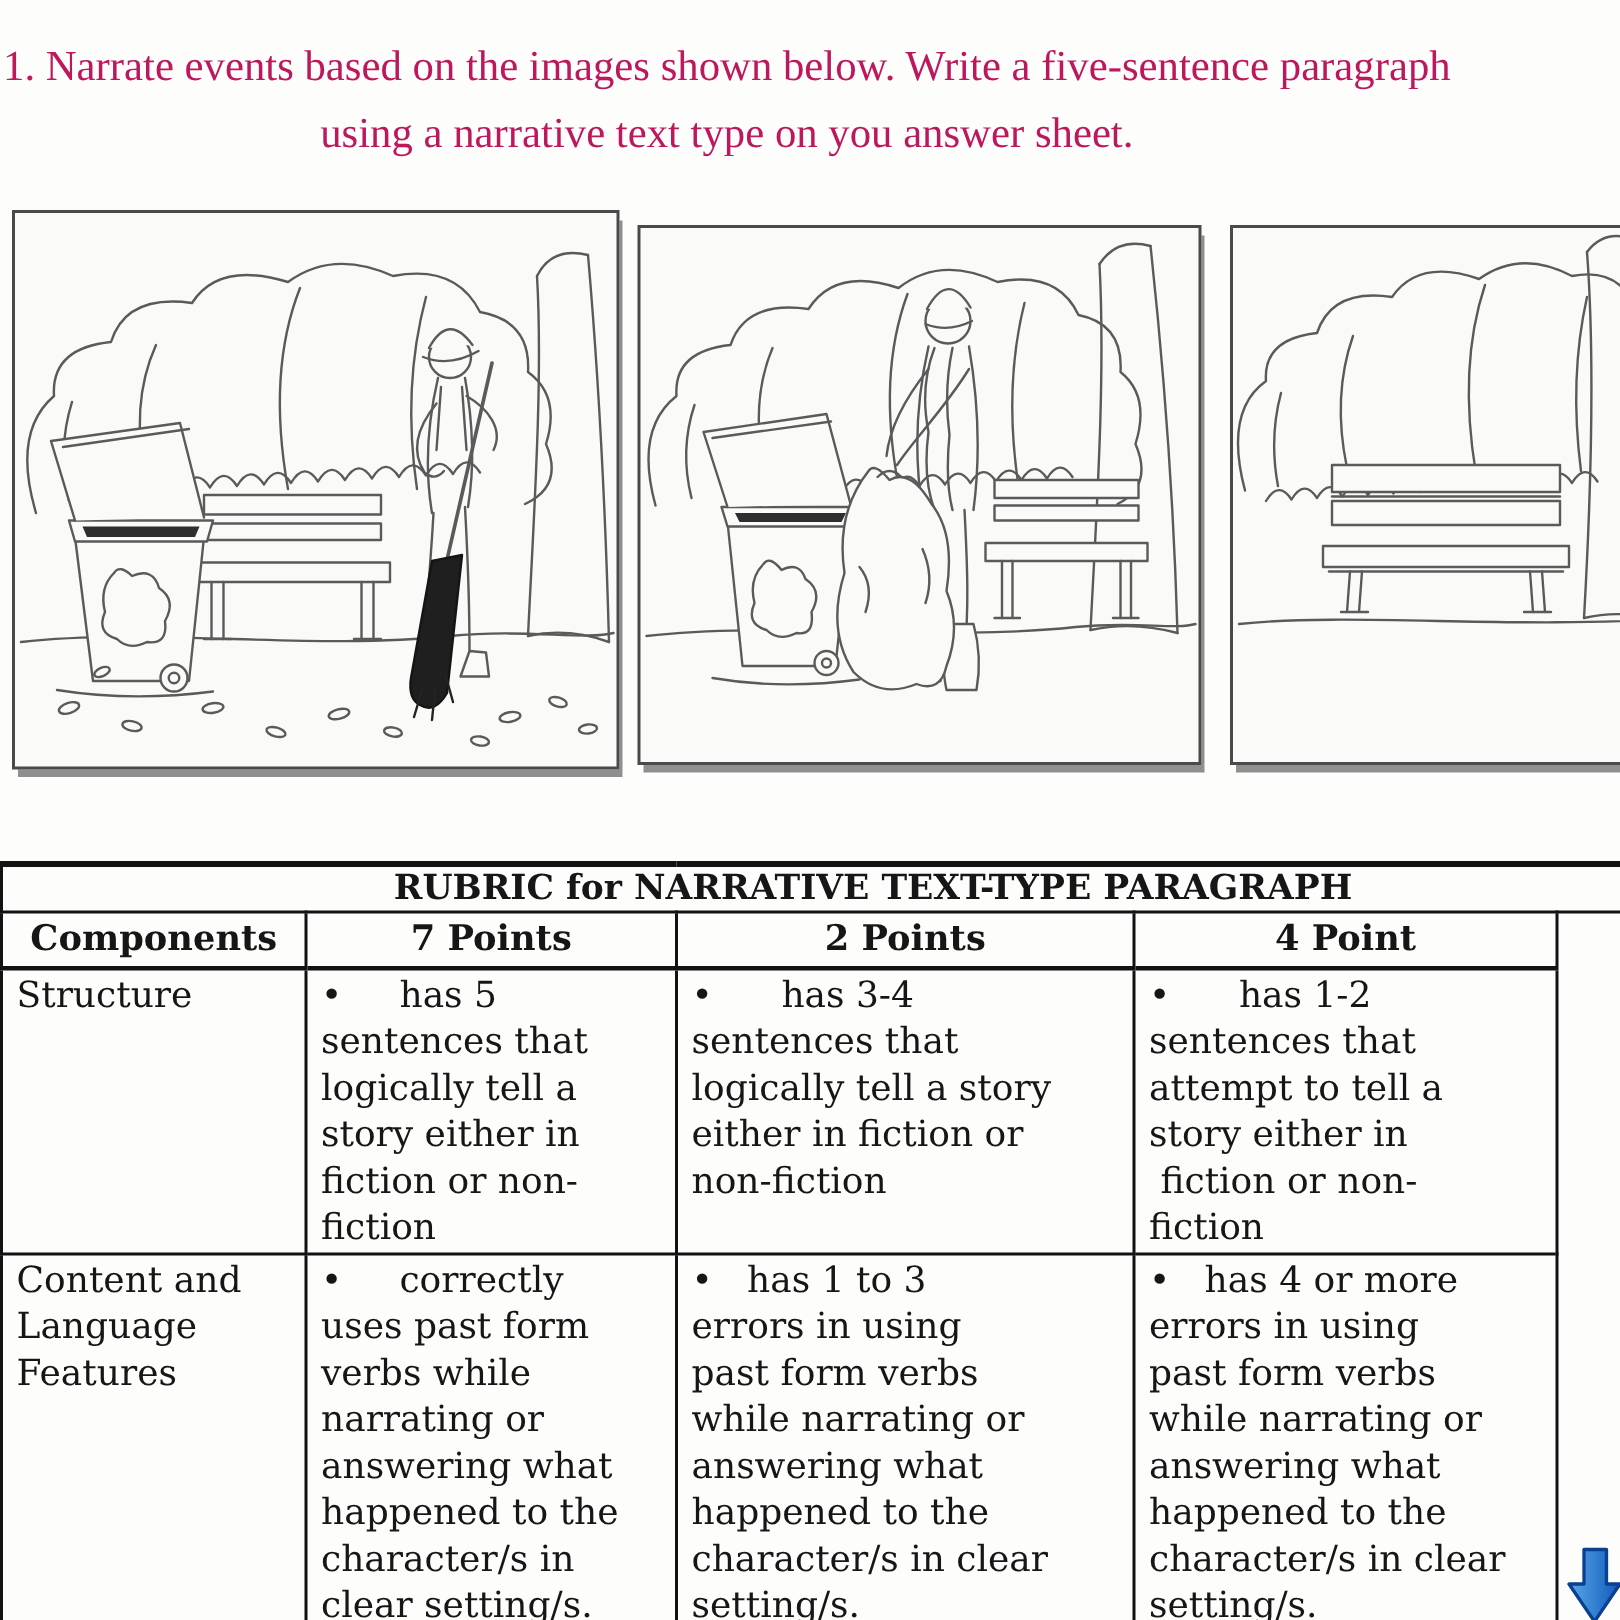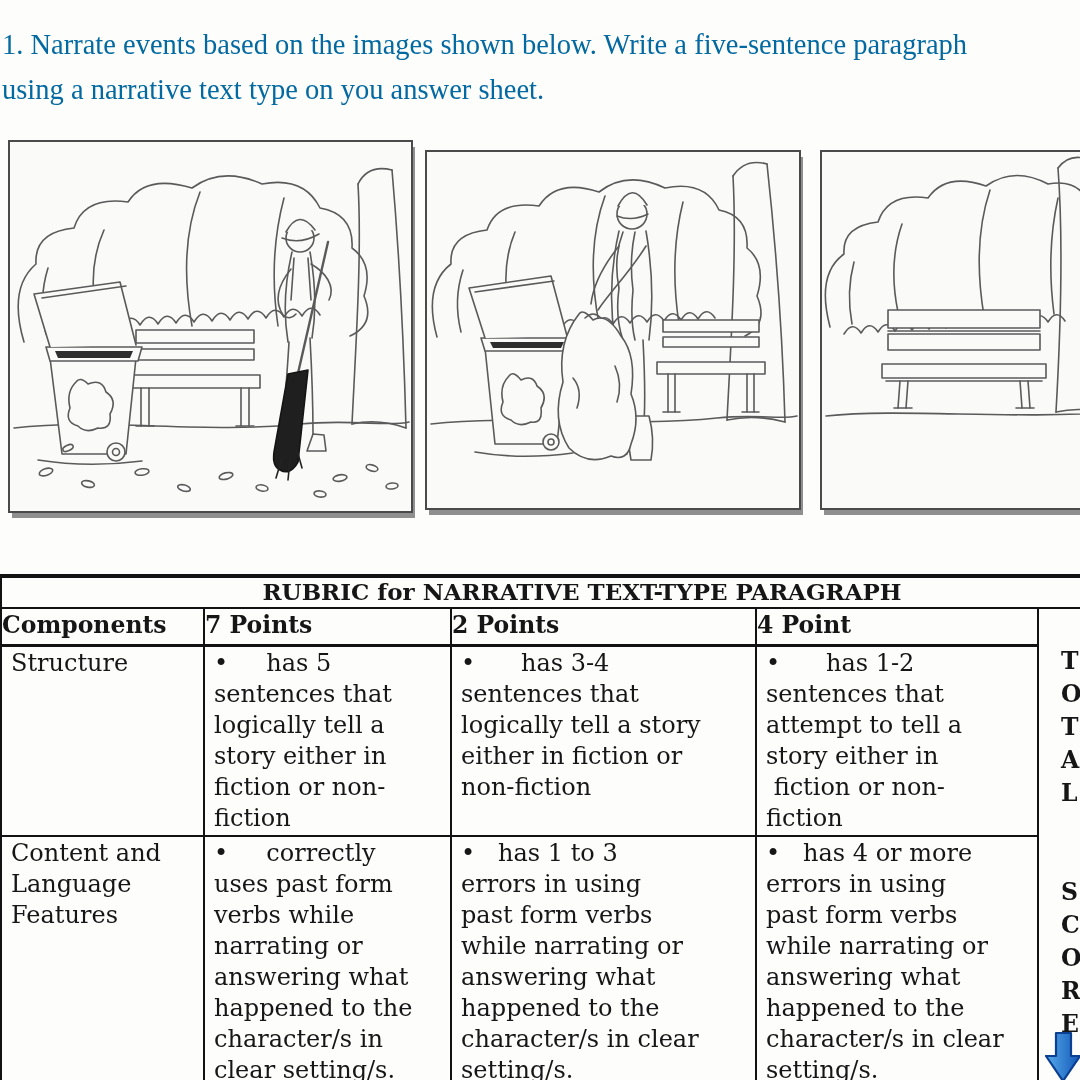--- a/index.html
+++ b/index.html
@@ -5,21 +5,21 @@
   html,body{margin:0;padding:0;}
   body{
     width:1080px;height:1080px;position:relative;overflow:hidden;
     background:#fdfdfc;color:#161616;
     font-family:"DejaVu Serif",serif;
   }
   
   .instruction{
     position:absolute;left:2px;top:22px;
     font-family:"Liberation Serif",serif;
-    font-size:28.5px;line-height:45px;white-space:pre;color:#0369a1;
+    font-size:28.5px;line-height:45px;white-space:pre;color:#be185d;text-align:center;
   }
   
   .panel{
     position:absolute;background:#fafaf8;
     border:2px solid #4a4a4a;
     box-shadow:3px 6px 0 -1px #8f8f8f;
   }
   .panel svg{display:block;width:100%;height:100%;}
   #panel1{left:8px;top:140px;width:401px;height:369px;}
   #panel2{left:425px;top:150px;width:372px;height:356px;}
@@ -33,21 +33,21 @@
   table.rubric td{
     border:2px solid #121212;vertical-align:top;
     padding:1px 6px 0 9px;white-space:pre-wrap;overflow:hidden;
   }
   table.rubric tr.title-row td{
     border-top:4px solid #121212;
     font-weight:bold;font-size:23px;text-align:center;
     padding:0 0 1px 0;height:28px;line-height:28px;white-space:nowrap;
   }
   table.rubric tr.head-row td{
-    font-weight:bold;font-size:23.5px;text-align:left;
+    font-weight:bold;font-size:23.5px;text-align:center;
     height:35px;line-height:33px;padding:0;border-bottom:3px solid #121212;
   }
   table.rubric tr.body1 td{height:187px;margin-top:16px;}
   table.rubric tr.body2 td{height:300px;}
   td.total-cell{
     font-weight:bold;font-size:21px;line-height:24px;
     padding:36px 0 0 22px !important;letter-spacing:0;
   }
   
   .down-arrow{position:absolute;left:1044px;top:1031px;width:38px;height:52px;}

